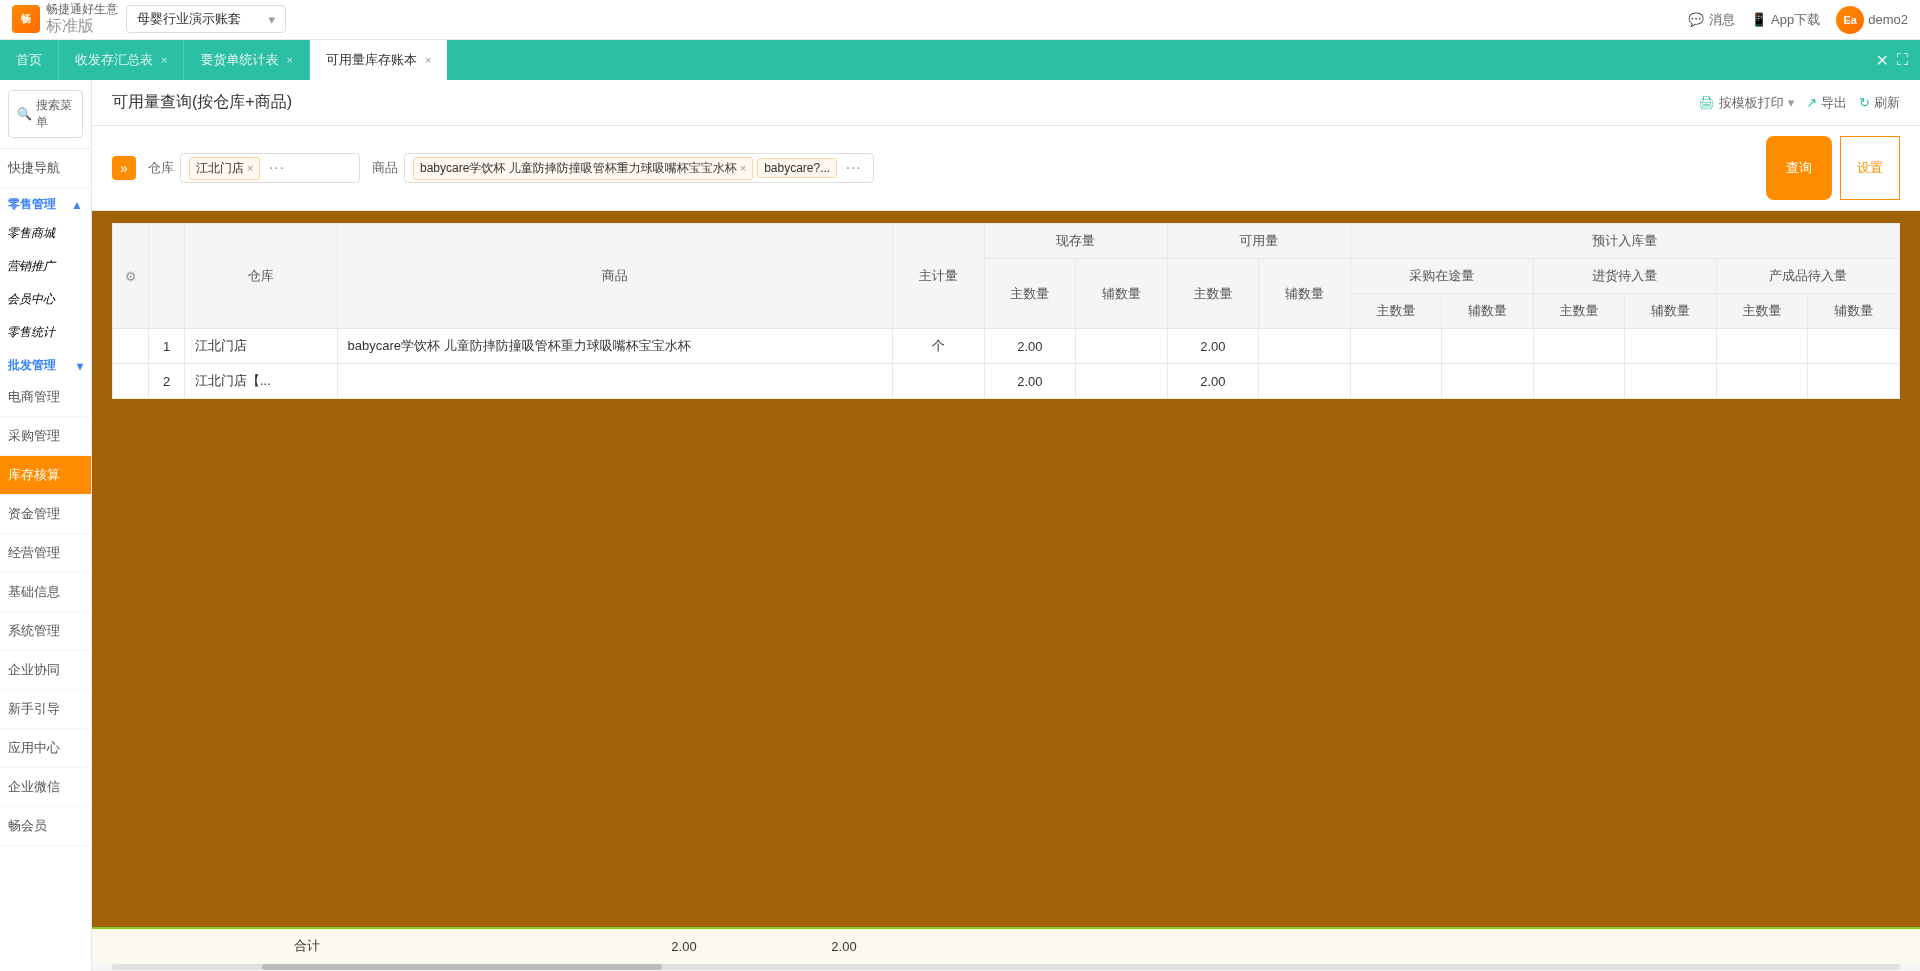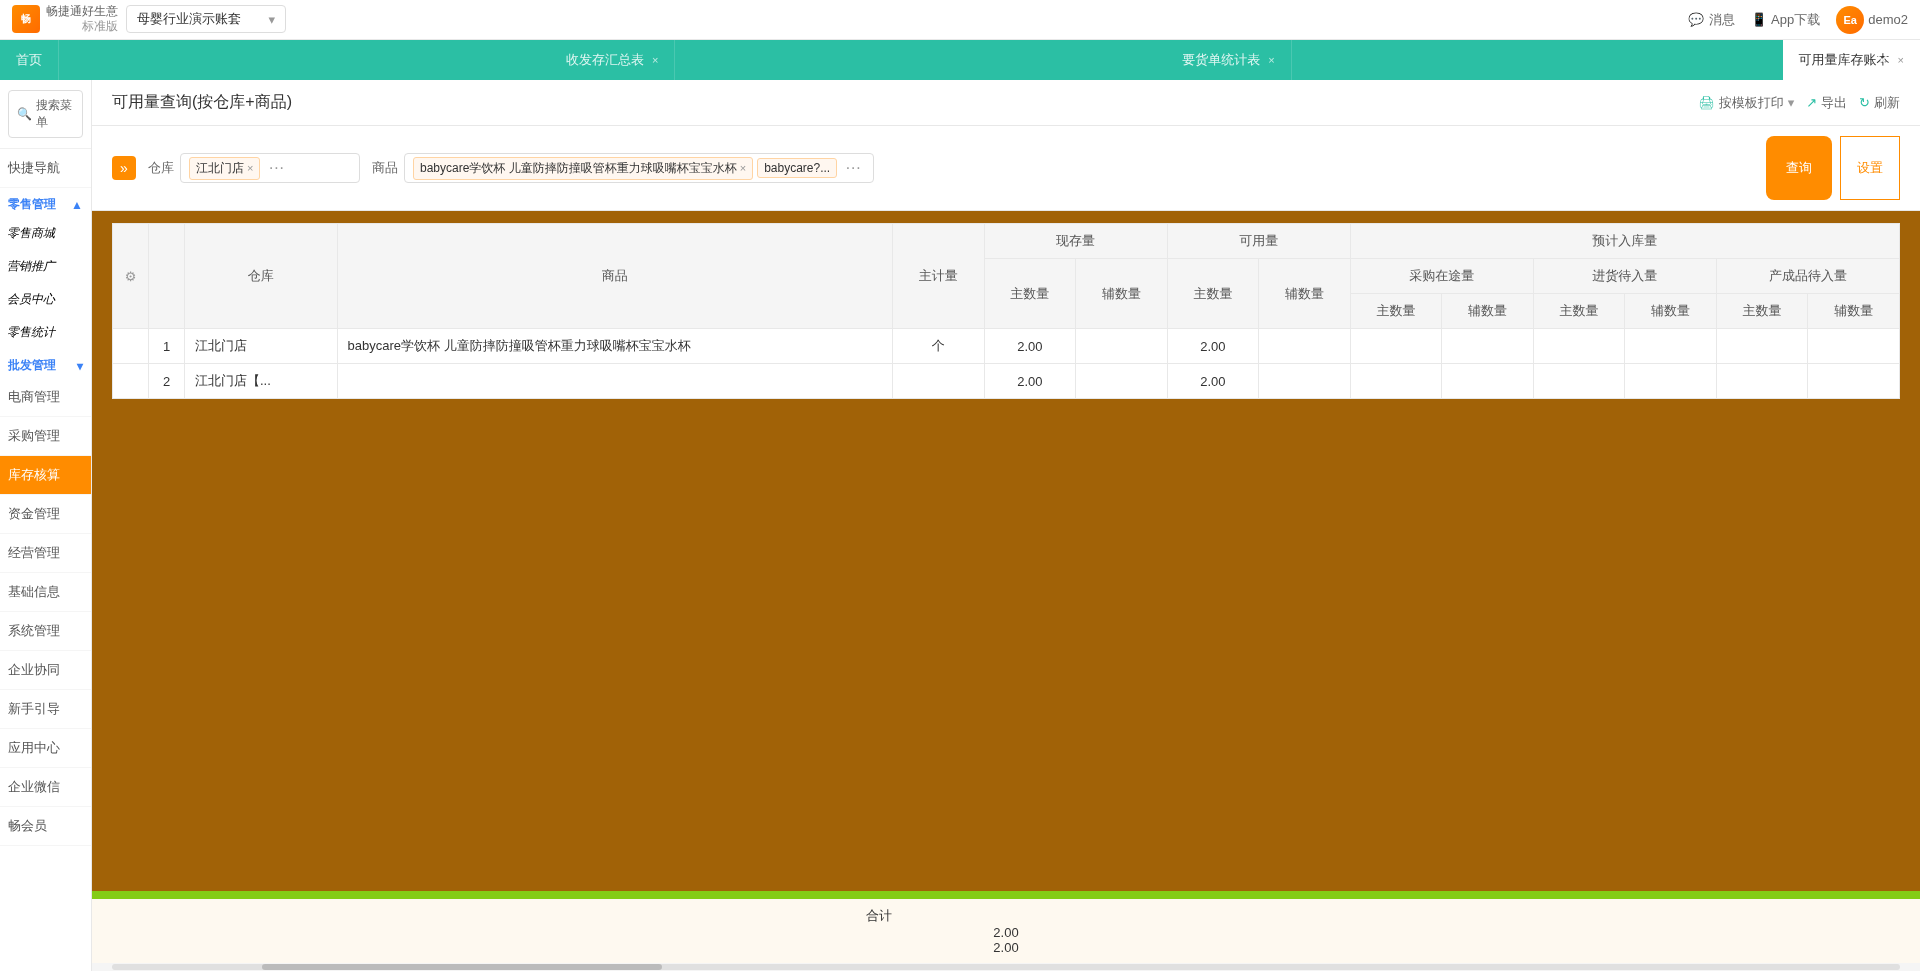--- a/index.html
+++ b/index.html
@@ -37,23 +37,22 @@
       color: white;
       font-size: 10px;
       font-weight: bold;
     }
     .logo-text {
       font-size: 12px;
       color: #666;
       line-height: 1.2;
     }
     .logo-sub {
-      font-size: 12px;
+      font-size: 16px;
       color: #999;
-      margin-left: 36px;
     }
     .industry-selector {
       display: flex;
       align-items: center;
       gap: 4px;
       padding: 4px 10px;
       border: 1px solid #ddd;
       border-radius: 4px;
       background: #fff;
       cursor: pointer;
@@ -89,21 +88,20 @@
 
     
     .tab-bar {
       height: 40px;
       background: #2bbfa4;
       display: flex;
       align-items: center;
       padding: 0 0 0 0;
       flex-shrink: 0;
       position: relative;
-      justify-content: space-between;
     }
     .tab {
       height: 40px;
       display: flex;
       align-items: center;
       padding: 0 16px;
       cursor: pointer;
       font-size: 13px;
       color: rgba(255,255,255,0.85);
       gap: 6px;
@@ -367,25 +365,24 @@
       width: 36px;
     }
     .gear-icon {
       color: #999;
       cursor: pointer;
     }
 
     
     .table-footer {
       background: #fef9f0;
-      border-top: 8px solid #84cc16;
+      border-top: 2px solid #84cc16;
       padding: 8px 20px;
       display: flex;
       align-items: center;
-      flex-direction: column;
     }
     .scroll-bar-area {
       background: #f5f5f5;
       height: 8px;
       display: flex;
       align-items: center;
       padding: 0 20px;
     }
     .h-scrollbar {
       width: 100%;

